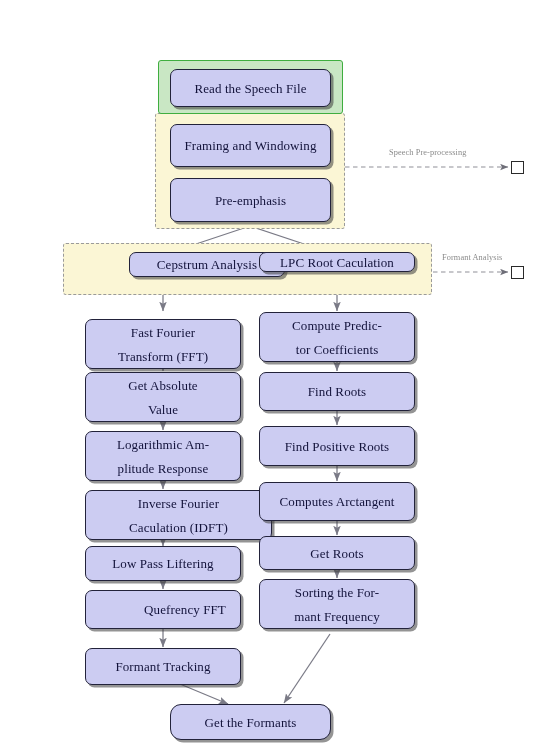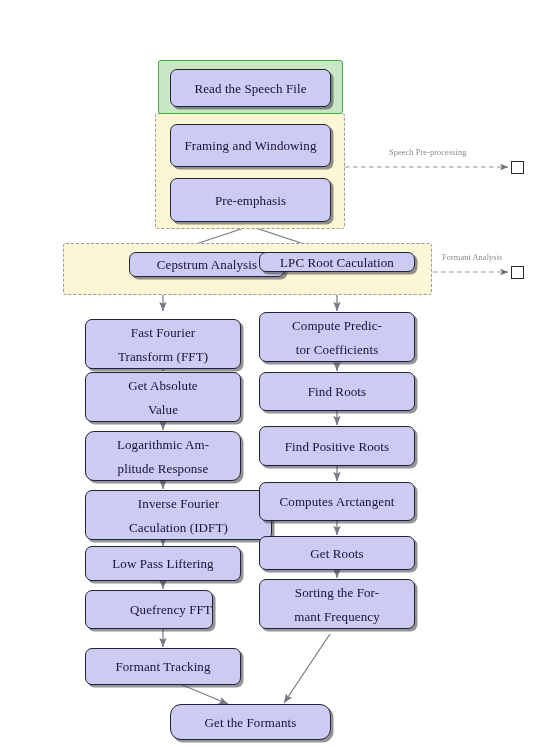--- a/index.html
+++ b/index.html
@@ -171,35 +171,35 @@
   <div class="node two" style="left:85px; top:312px; width:156px; height:50px;margin-top:7px;">
     <span class="ln">Fast Fourier</span>
     <span class="ln">Transform (FFT)</span>
   </div>
 
   <div class="node two" style="left:85px; top:372px; width:156px; height:50px;">
     <span class="ln">Get Absolute</span>
     <span class="ln">Value</span>
   </div>
 
-  <div class="node two" style="left:85px; top:431px; width:156px; height:50px;border-radius:9px;">
+  <div class="node two" style="left:85px; top:431px; width:156px; height:50px;">
     <span class="ln">Logarithmic Am-</span>
     <span class="ln">plitude Response</span>
   </div>
 
   <div class="node two" style="left:85px; top:490px; width:187px; height:50px;">
     <span class="ln">Inverse Fourier</span>
     <span class="ln">Caculation (IDFT)</span>
   </div>
 
   <div class="node" style="left:85px; top:546px; width:156px; height:35px;">
     <span class="ln">Low Pass Liftering</span>
   </div>
 
-  <div class="node" style="left:85px; top:590px; width:128px; height:39px;padding-left:44px;">
+  <div class="node" style="left:85px; top:590px; width:156px; height:39px;padding-left:44px;">
     <span class="ln">Quefrency FFT</span>
   </div>
 
   <div class="node" style="left:85px; top:648px; width:156px; height:37px;">
     <span class="ln">Formant Tracking</span>
   </div>
 
   <div class="node two" style="left:259px; top:312px; width:156px; height:50px;">
     <span class="ln">Compute Predic-</span>
     <span class="ln">tor Coefficients</span>

